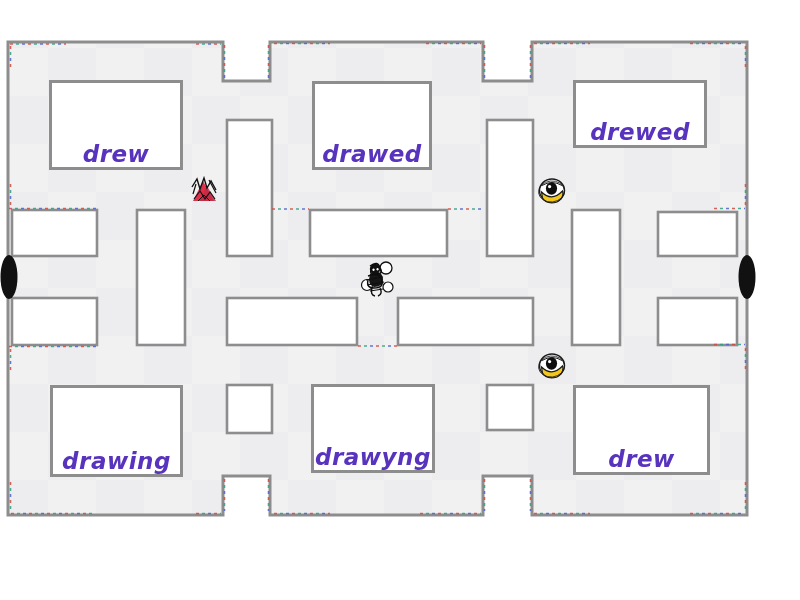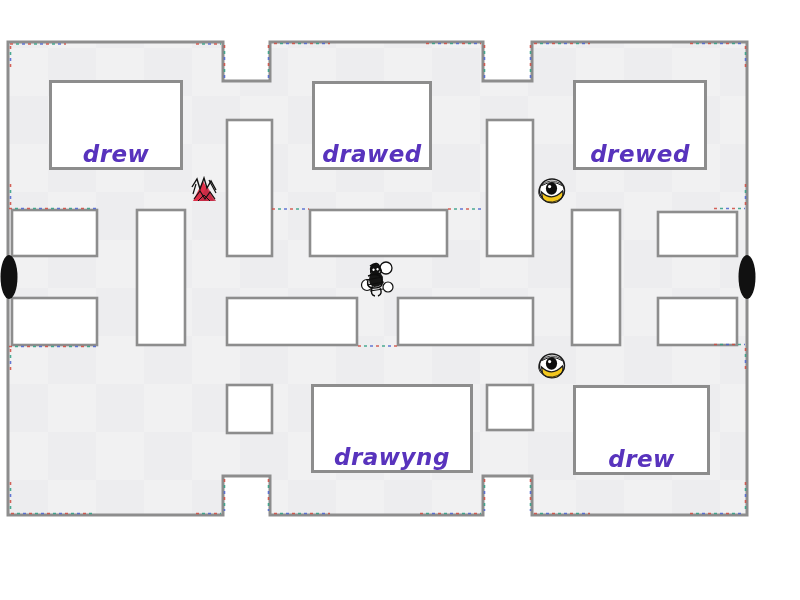--- a/index.html
+++ b/index.html
@@ -64,24 +64,27 @@
     <ellipse cx="9" cy="277" rx="8.5" ry="22" fill="#111111"></ellipse>
     <ellipse cx="747" cy="277" rx="8.5" ry="22" fill="#111111"></ellipse>
   </svg>
 
   <div class="answer-box" style="left:49px;top:80px;width:134px;height:90px">
     <span class="answer-label">drew</span>
   </div>
   <div class="answer-box" style="left:312px;top:81px;width:120px;height:89px">
     <span class="answer-label">drawed</span>
   </div>
-  <div class="answer-box" style="left:573px;top:80px;width:134px;height:90px">
+  <div class="answer-box" style="left:573px;top:80px;width:134px;height:68px">
     <span class="answer-label">drewed</span>
   </div>
-  <div class="answer-box" style="left:311px;top:384px;width:162px;height:89px">
+  <div class="answer-box" style="left:50px;top:385px;width:133px;height:92px">
+    <span class="answer-label">drawing</span>
+  </div>
+  <div class="answer-box" style="left:311px;top:384px;width:124px;height:89px">
     <span class="answer-label">drawyng</span>
   </div>
   <div class="answer-box" style="left:573px;top:385px;width:137px;height:90px">
     <span class="answer-label">drew</span>
   </div>
 
   <div class="sprite" style="left:190px;top:176px;width:28px;height:27px">
     <svg width="28" height="27" viewBox="0 0 28 27">
       <path d="M3 25 L13 5 L24 25 Z" fill="#e0304a"></path>
       <path d="M9 25 L17 10 L26 25 Z" fill="#c22b45" opacity="0.85"></path>

